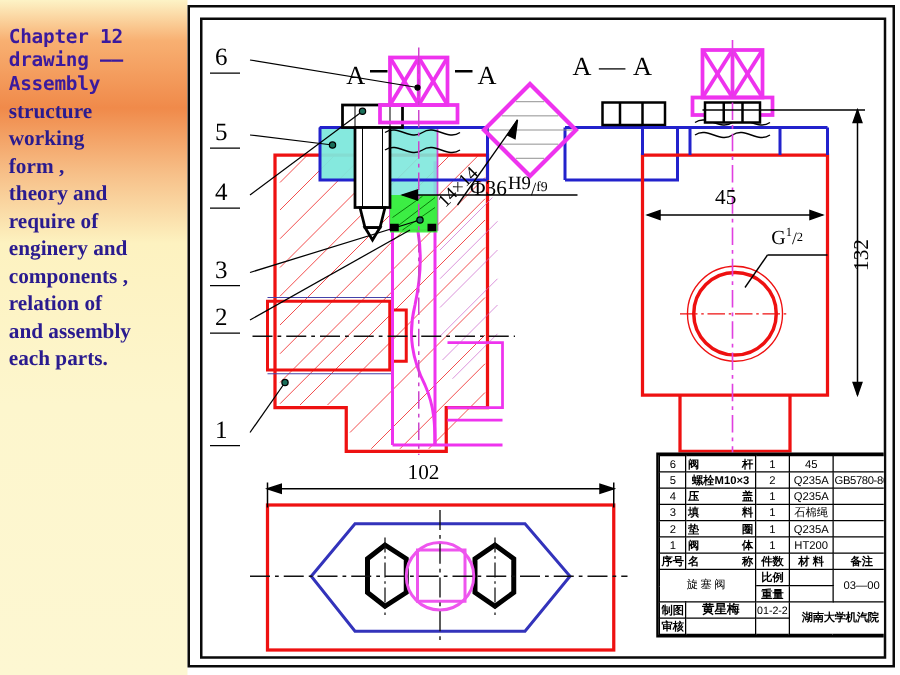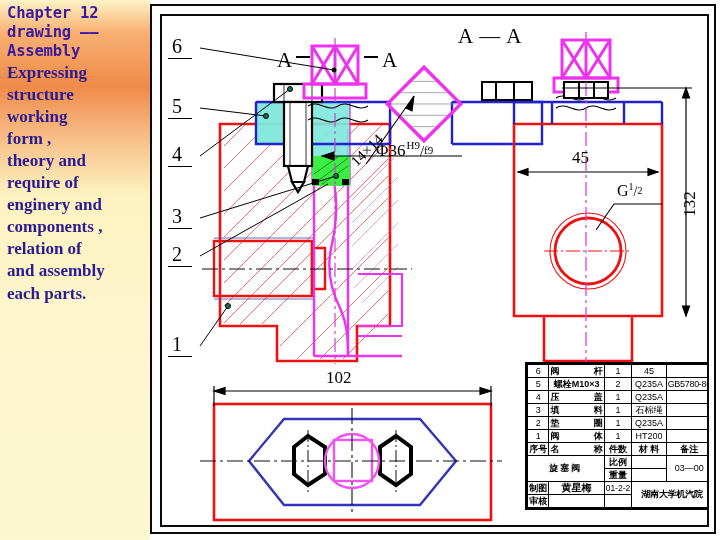--- a/index.html
+++ b/index.html
@@ -21,21 +21,21 @@
     left: 0; top: 0;
     width: 150px; height: 540px;
     background: linear-gradient(to bottom,
         #fdf3c6 0%,
         #f8b072 6%,
         #f08a4a 16%,
         #f7c18a 26%,
         #fdf2c0 36%,
         #fdf6cd 60%,
         #fdf7d2 100%);
-    padding: 4px 5px 0 7px;
+    padding: 20px 5px 0 7px;
   }
   .hdr-mono {
     font-family: "DejaVu Sans Mono", monospace;
     font-size: 15.5px;
     font-weight: 700;
     color: #3a1a9e;
     line-height: 1.22;
     letter-spacing: -0.2px;
   }
   .hdr-serif {
@@ -107,21 +107,21 @@
   }
   td.c-no    { width: 22px; }
   td.c-name  { width: 62px; text-align: justify; text-align-last: justify;
                padding: 0 5px; font-weight: 700; }
   td.c-qty   { width: 22px; }
   td.c-mat   { width: 38px; text-align: left; padding-left: 3px; }
   td.c-rem   { width: 44px; }
   .gbcode { font-size: 6.5px; color: #9a9a9a; letter-spacing: -0.3px; }
   .hdrow td { font-weight: 700; }
   .prodname {
-    color: #e21b1b; font-weight: 700; font-size: 17px;
+    color: #e21b1b; font-weight: 400; font-size: 17px;
     font-family: "DejaVu Sans", sans-serif; letter-spacing: 2px;
     height: 34px;
     margin-top: 32px;
   }
   .school {
     color: #e21b1b; font-weight: 700; font-size: 11px;
     font-family: Liberation Serif, serif; letter-spacing: -0.2px;
     height: 25px;
   }
   .tb-red { color:#e21b1b; font-weight:700; font-family:"DejaVu Sans",sans-serif;margin-top:40px; }
@@ -130,21 +130,20 @@
 </style>
 </head>
 <body>
 
 <div id="slide">
 
   <div id="header-panel">
     <div class="hdr-mono">Chapter 12</div>
     <div class="hdr-mono">drawing ——</div>
     <div class="hdr-mono">Assembly</div>
-    <div class="hdr-serif"> Expressing</div>
     <div class="hdr-serif">structure</div>
     <div class="hdr-serif">working</div>
     <div class="hdr-serif">form ,</div>
     <div class="hdr-serif">theory and</div>
     <div class="hdr-serif">require of</div>
     <div class="hdr-serif">enginery and</div>
     <div class="hdr-serif">components ,</div>
     <div class="hdr-serif">relation of</div>
     <div class="hdr-serif">and assembly</div>
     <div class="hdr-serif">each parts.</div>
@@ -419,26 +418,26 @@
       <div class="balloon" style="left:6px;  top:128px;">4</div>
       <div class="balloon" style="left:6px;  top:190px;">3</div>
       <div class="balloon" style="left:6px;  top:228px;">2</div>
       <div class="balloon" style="left:6px;  top:318px;">1</div>
 
       <div class="dimtxt" style="left:115px; top:32px; font-size:21px;">A</div>
       <div class="dimtxt" style="left:134px; top:40px; width:14px; border-top:2px solid #000; height:0;"></div>
       <div class="dimtxt" style="left:202px; top:40px; width:14px; border-top:2px solid #000; height:0;"></div>
       <div class="dimtxt" style="left:220px; top:32px; font-size:21px;">A</div>
 
-      <div class="dimtxt" style="left:296px; top:8px; font-size:21px; letter-spacing:1px;text-align:center;">A — A</div>
+      <div class="dimtxt" style="left:296px; top:25px; font-size:21px; letter-spacing:1px;text-align:center;">A — A</div>
 
       <div class="dimtxt rot45" style="left:186px; top:126px; font-size:15px;">14×14</div>
 
       <div class="dimtxt" style="left:214px; top:124px; font-size:17px;">
-        <span>Φ36</span><span style="display:inline-block; vertical-align:top; font-size:11px; line-height:1.05; margin-left:1px;">
+        <span>Φ36</span><span style="display:inline-block; vertical-align:top; font-size:15px; line-height:1.05; margin-left:1px;">
           <span>H9</span>
         </span><span style="font-size:15px;">/</span><span style="display:inline-block; vertical-align:bottom; font-size:11px; line-height:1.9;">
           <span>f9</span>
         </span>
       </div>
 
       <div class="dimtxt" style="left:410px; top:132px; font-size:17px;">45</div>
 
       <div class="dimtxt vert" style="left:515px; top:178px; font-size:17px;">132</div>
 

